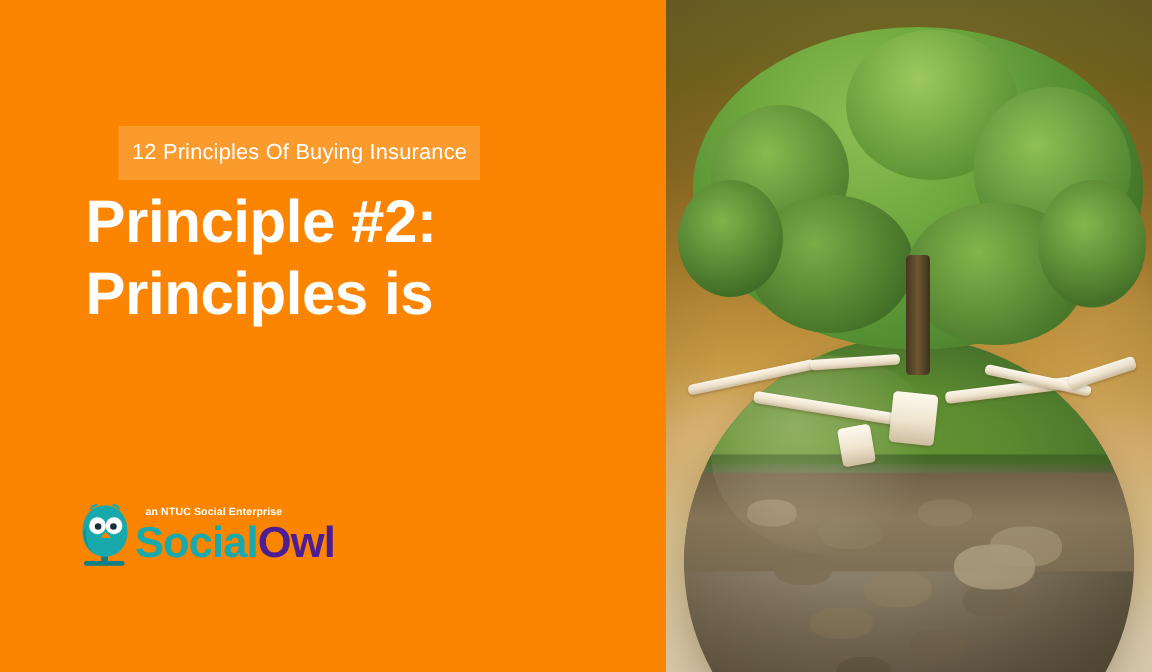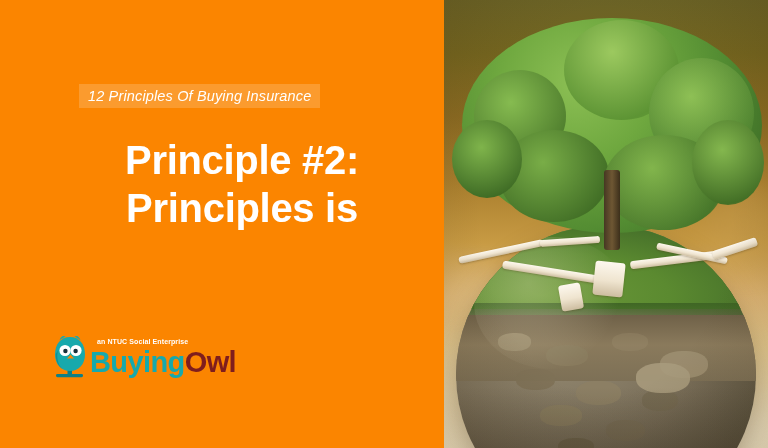--- a/index.html
+++ b/index.html
@@ -27,43 +27,41 @@
     width: 444px;
     height: 448px;
     background: #fb8500;
     z-index: 3;
   }
 
   .eyebrow-badge {
     position: absolute;
     left: 79px;
     top: 84px;
-    height: 24px;
+    height: 36px;
     display: flex;
     align-items: center;
     padding: 12px 9px;
     box-sizing: border-box;
     background: rgba(255, 255, 255, 0.18);
-    font-style: italic;
   }
   .eyebrow-badge-text {
     color: #ffffff;
     font-size: 14.5px;
     line-height: 1;
     letter-spacing: 0.15px;
     white-space: nowrap;
     font-weight: 400;
   }
 
   .headline {
     position: absolute;
     left: 57px;
-    top: 136px;
+    top: 124px;
     width: 370px;
-    text-align: center;
   }
   .headline-line {
     color: #ffffff;
     font-size: 40px;
     font-weight: bold;
     line-height: 48px;
     letter-spacing: -0.3px;
     white-space: nowrap;
   }
 
@@ -96,21 +94,21 @@
     position: absolute;
     left: 37px;
     top: 17px;
     font-size: 29px;
     font-weight: bold;
     letter-spacing: -0.6px;
     line-height: 1;
     white-space: nowrap;
   }
   .word-money { color: #17a9ac; }
-  .word-owl   { color: #7f1d1d; }
+  .word-owl   { color: #4c1d95; }
 
   
   .photo-panel {
     position: absolute;
     left: 444px;
     top: 0;
     width: 324px;
     height: 448px;
     overflow: hidden;
     background:
@@ -279,21 +277,21 @@
         <circle cx="23" cy="17.5" r="5.6" fill="#ffffff"></circle>
         <circle cx="12.4" cy="18" r="2.2" fill="#16303a"></circle>
         <circle cx="22.6" cy="18" r="2.2" fill="#16303a"></circle>
 
         <path d="M17.5 21.5 L21 25.5 L14 25.5 Z" fill="#fb8500"></path>
       </svg>
 
       <div class="logo-tagline">an NTUC Social Enterprise</div>
 
       <div class="logo-wordmark">
-        <span class="word-money">Buying</span><span class="word-owl">Owl</span>
+        <span class="word-money">Social</span><span class="word-owl">Owl</span>
       </div>
     </div>
   </div>
 
   <div class="photo-panel">
 
     <div class="bokeh bk5"></div>
     <div class="bokeh bk6"></div>
     <div class="bokeh bk1"></div>
     <div class="bokeh bk2"></div>

